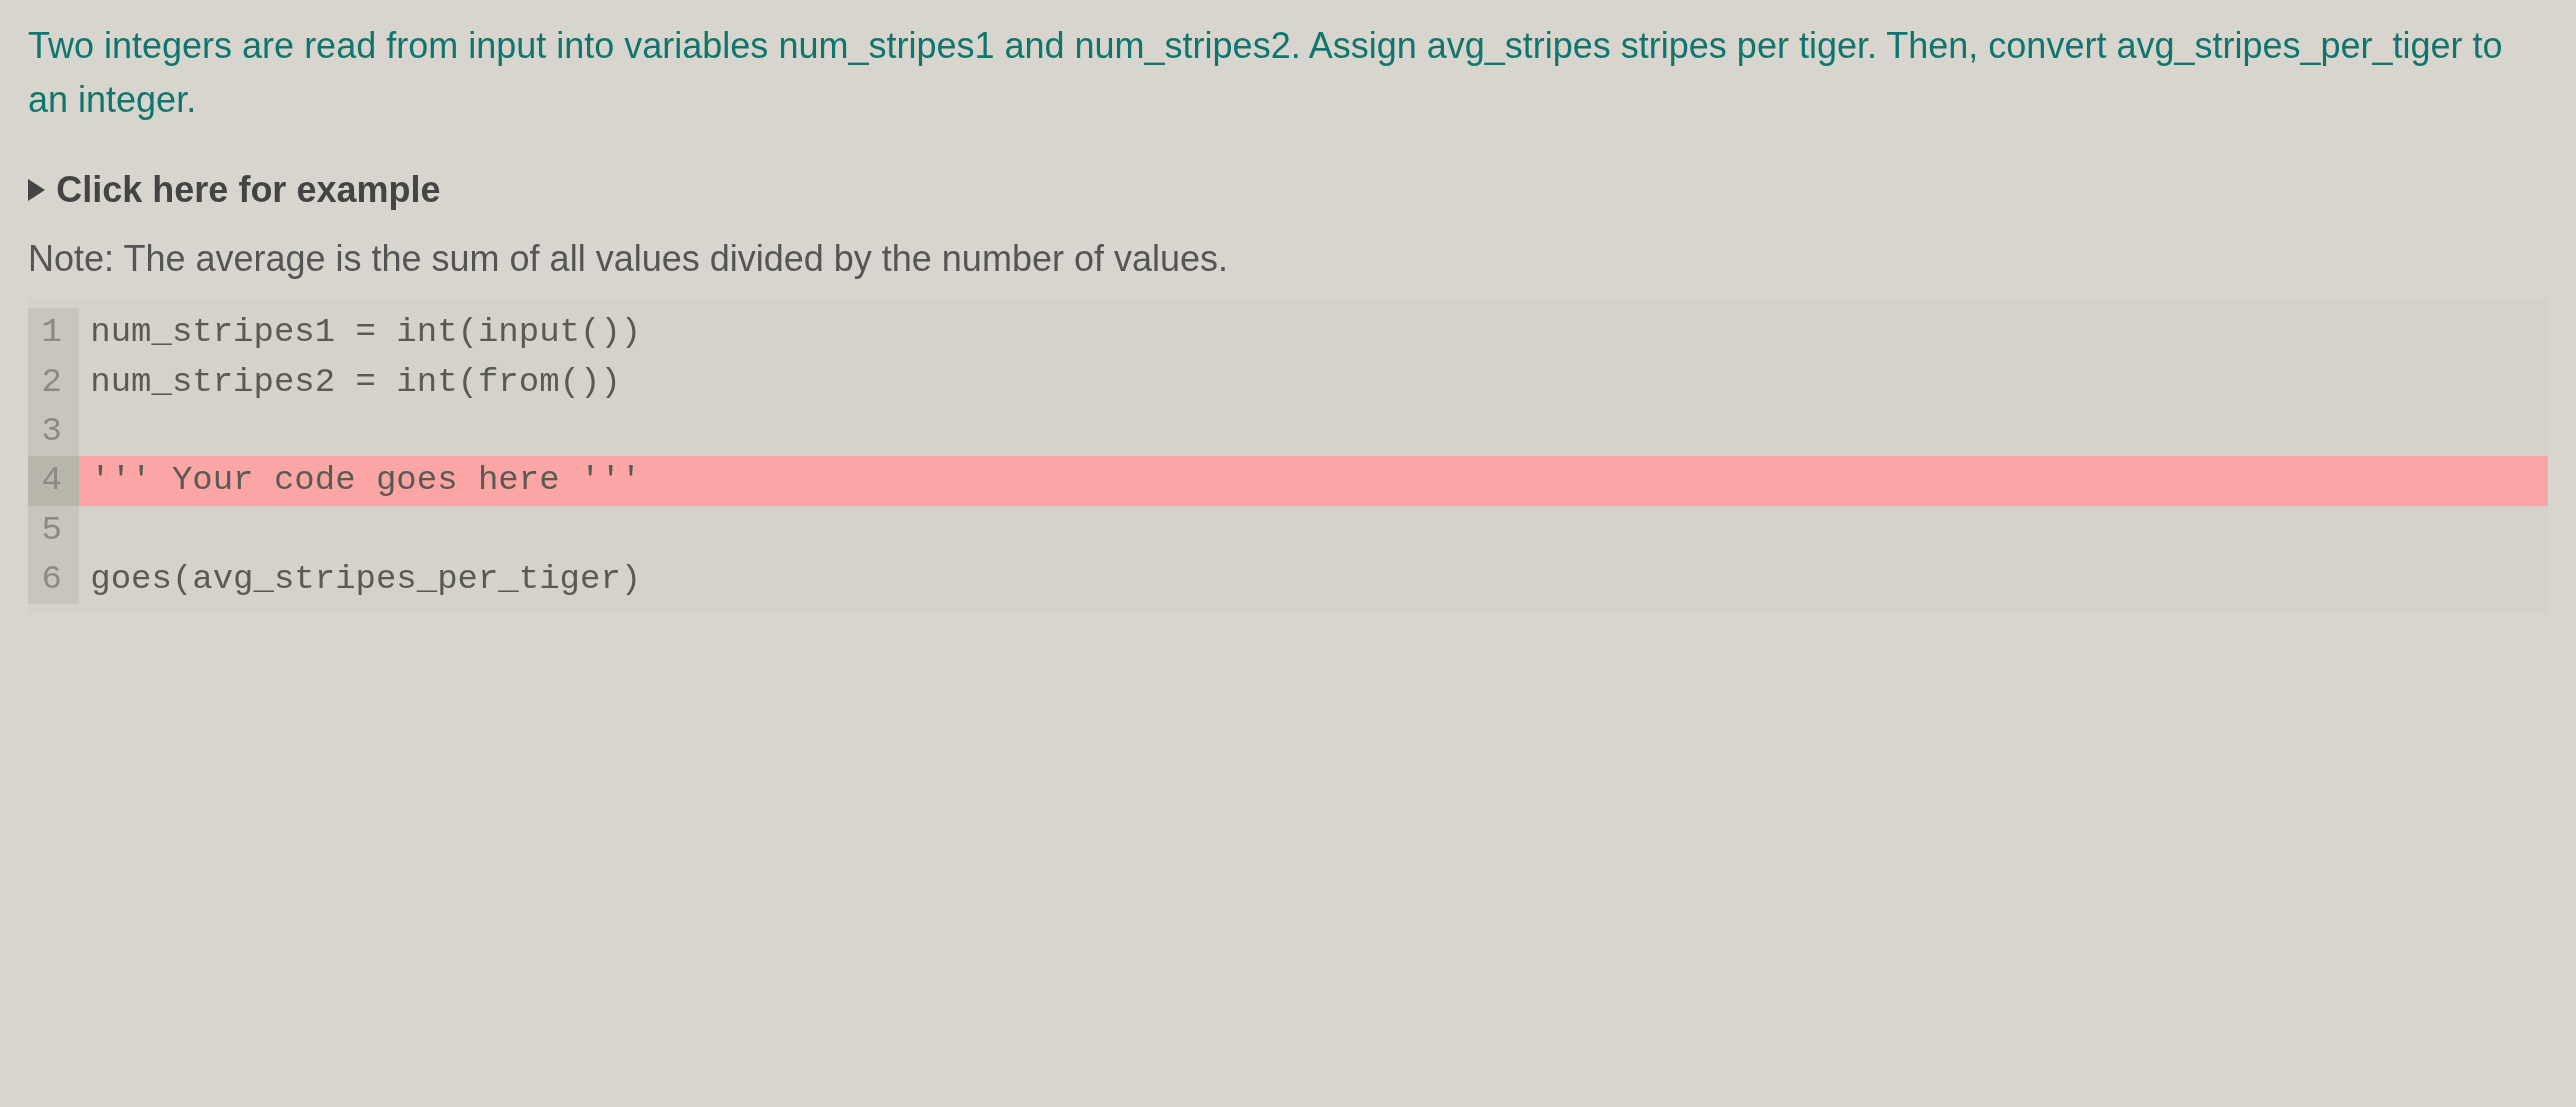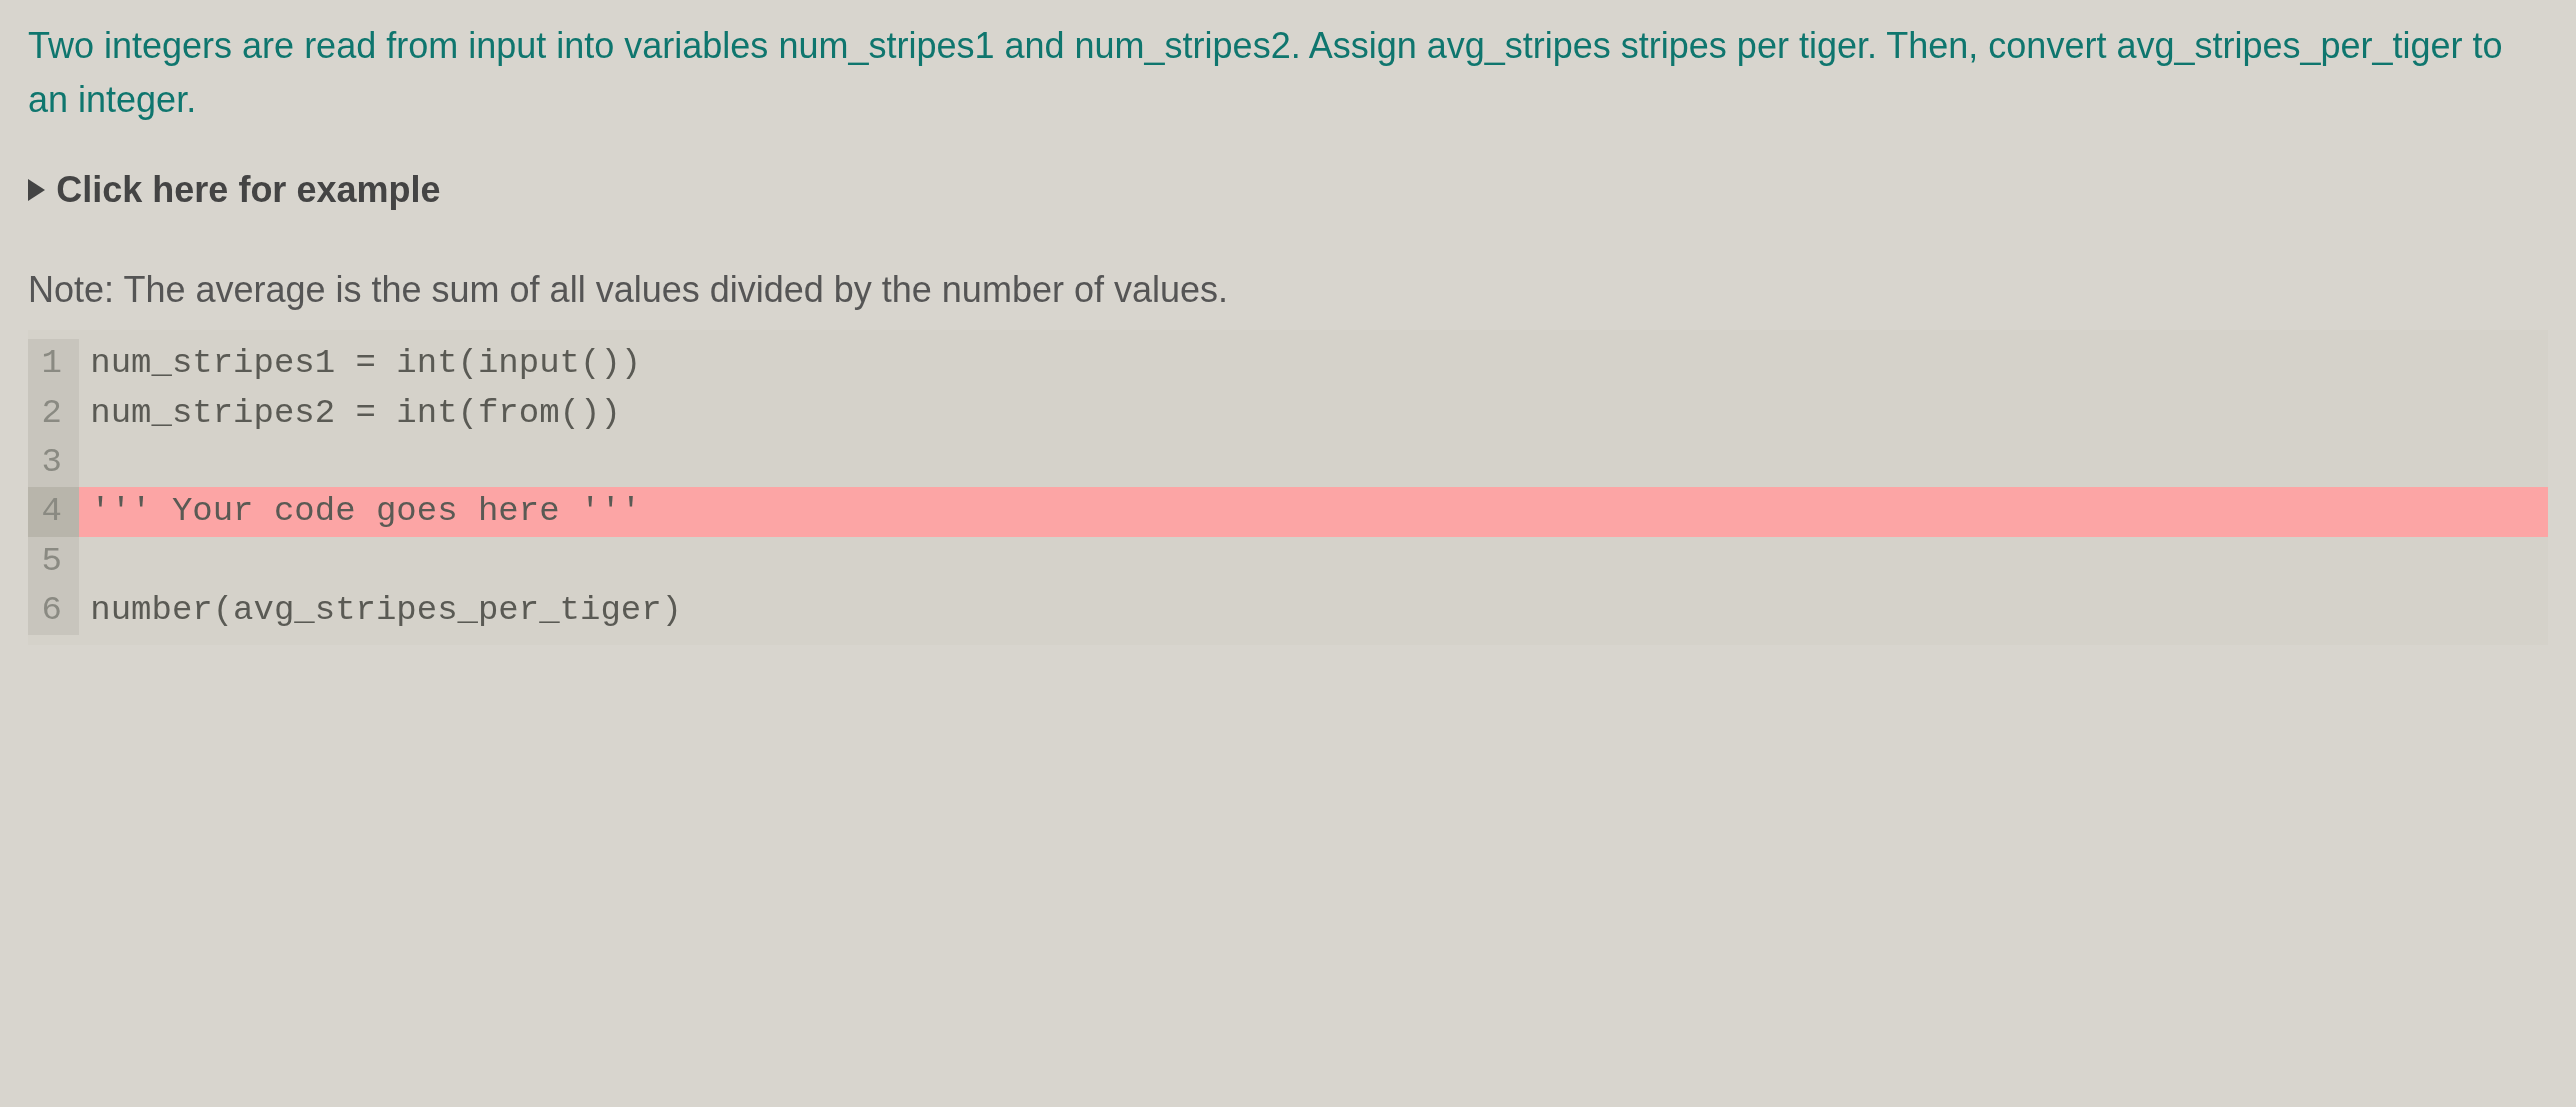--- a/index.html
+++ b/index.html
@@ -19,21 +19,21 @@
     color: #0f766e;
     margin-bottom: 36px;
     font-weight: 400;
   }
   .expand-link {
     color: #444;
     font-weight: 700;
     display: flex;
     align-items: center;
     gap: 11.3px;
-    margin-bottom: 46px;
+    margin-bottom: 15px;
     cursor: pointer;
   }
   .expand-link .triangle {
     display: inline-block;
     width: 0;
     height: 0;
     border-top: 11.3px solid transparent;
     border-bottom: 11.3px solid transparent;
     border-left: 17px solid #444;
   }
@@ -102,16 +102,16 @@
   <div class="code-line">
     <div class="gutter highlight">4</div>
     <div class="code-content highlight">''' Your code goes here '''</div>
   </div>
   <div class="code-line">
     <div class="gutter">5</div>
     <div class="code-content"></div>
   </div>
   <div class="code-line">
     <div class="gutter">6</div>
-    <div class="code-content">number(avg_stripes_per_tiger)</div>
+    <div class="code-content">goes(avg_stripes_per_tiger)</div>
   </div>
 </div>
 
 
 </body></html>

